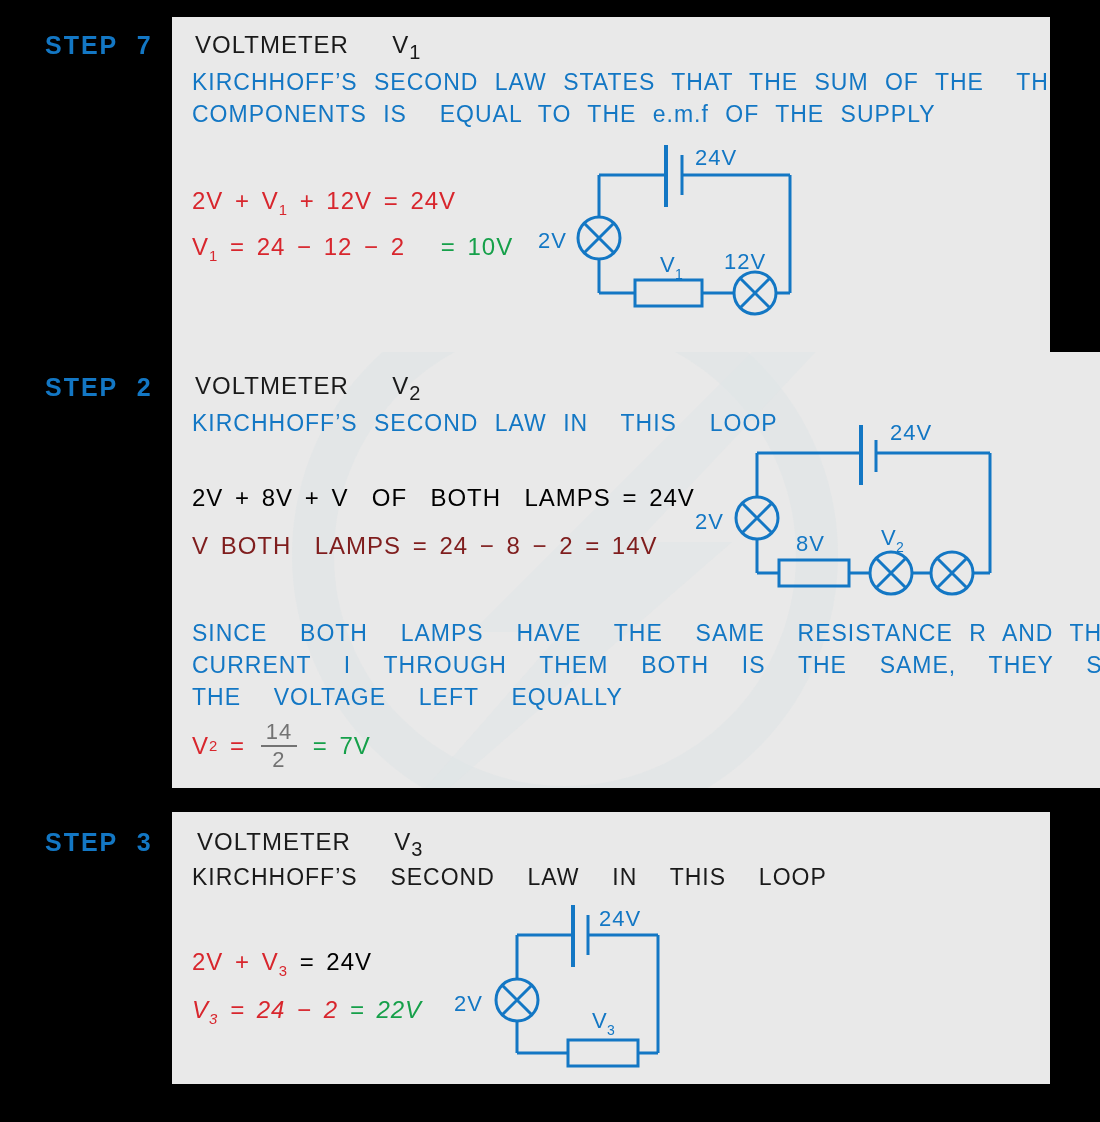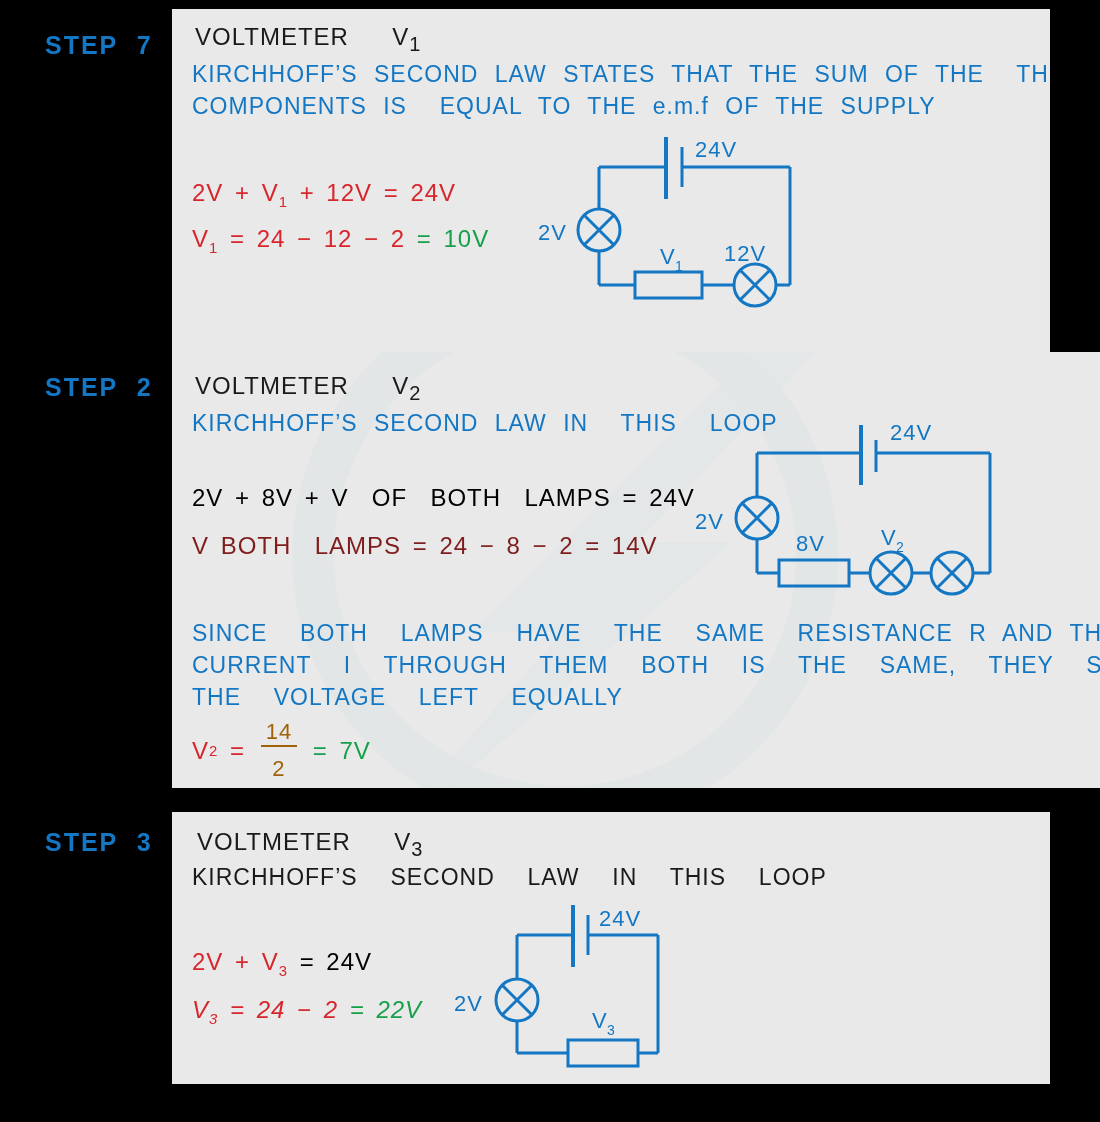--- a/index.html
+++ b/index.html
@@ -5,21 +5,21 @@
   html,body{margin:0;padding:0;background:#000;}
   body{width:1100px;height:1122px;position:relative;overflow:hidden;
        font-family:"Liberation Sans", sans-serif;}
   .page{position:absolute;inset:0;background:#000;}
 
   .step-label{position:absolute;left:45px;color:#1377c4;font-size:25px;font-weight:bold;
               letter-spacing:2px;word-spacing:10px;white-space:pre;}
   #step1-label{top:31px;} #step2-label{top:373px;} #step3-label{top:828px;}
 
   .panel{position:absolute;left:172px;background:#e9e9e9;overflow:hidden;}
-  #panel1{top:9px;width:878px;height:407px;}
+  #panel1{top:17px;width:878px;height:407px;}
   #panel2{top:352px;width:992px;height:436px;}
   #panel3{top:812px;width:878px;height:272px;}
 
   .abs{position:absolute;white-space:pre;}
   .title{font-size:24px;color:#1a1a1a;letter-spacing:1px;word-spacing:14px;}
   .blue{color:#1377c4;}
   .dark{color:#1a1a1a;}
   .intro{font-size:23px;letter-spacing:1px;word-spacing:9px;}
   .eq{font-size:24px;letter-spacing:1px;word-spacing:4px;}
   .eq span, .eq sub{white-space:pre;}
@@ -47,21 +47,21 @@
   <div class="step-label" id="step1-label">STEP 7</div>
   <div class="step-label" id="step2-label">STEP 2</div>
   <div class="step-label" id="step3-label">STEP 3</div>
 
   <div class="panel" id="panel1">
     <div class="content">
       <div class="abs title" style="left:23px;top:14px;"><span>VOLTMETER  V</span><sub>1</sub></div>
       <div class="abs intro blue" style="left:20px;top:52px;">KIRCHHOFF’S SECOND LAW STATES THAT THE SUM OF THE  THREE</div>
       <div class="abs intro blue" style="left:20px;top:84px;">COMPONENTS IS  EQUAL TO THE e.m.f OF THE SUPPLY</div>
       <div class="abs eq" style="left:20px;top:170px;"><span style="color: rgb(216, 38, 45);">2V + V</span><sub style="color: rgb(216, 38, 45);">1</sub><span style="color: rgb(216, 38, 45);"> + 12V = 24V</span></div>
-      <div class="abs eq" style="left:20px;top:216px;"><span style="color: rgb(216, 38, 45);">V</span><sub style="color: rgb(216, 38, 45);">1</sub><span style="color: rgb(216, 38, 45);"> = 24 − 12 − 2 </span><span style="color: rgb(22, 160, 74);">= 10V</span></div>
+      <div class="abs eq" style="left:20px;top:216px;"><span style="color: rgb(216, 38, 45);">V</span><sub style="color: rgb(216, 38, 45);">1</sub><span style="color: rgb(216, 38, 45);"> = 24 − 12 − 2 </span><span style="color: rgb(22, 160, 74); margin-left: 24px;">= 10V</span></div>
 
       <svg class="circuit" style="left:340px;top:110px;" width="310" height="205" viewBox="0 0 310 205">
         <path d="M87 48 H154 M170 48 H278"></path>
         <path class="plate-long" d="M154 18 V80"></path>
         <path d="M170 28 V68"></path>
         <text x="183" y="38">24V</text>
         <path d="M278 48 V166"></path>
         <path d="M87 48 V90 M87 132 V166"></path>
         <circle cx="87" cy="111" r="21"></circle>
         <path d="M72 96 L102 126 M72 126 L102 96"></path>
@@ -83,21 +83,21 @@
       <path d="M640,-60 L300,280 L390,280 L180,520 L560,190 L465,190 L700,-60 Z" fill="#e0e5e7" opacity="0.5"></path>
     </svg>
     <div class="content">
       <div class="abs title" style="left:23px;top:20px;"><span>VOLTMETER  V</span><sub>2</sub></div>
       <div class="abs intro blue" style="left:20px;top:58px;">KIRCHHOFF’S SECOND LAW IN  THIS  LOOP</div>
       <div class="abs eq" style="left:20px;top:132px;"><span style="color: #000000;">2V + 8V + V  OF  BOTH  LAMPS = 24V</span></div>
       <div class="abs eq" style="left:20px;top:180px;"><span style="color: #7f1d1d;">V BOTH  LAMPS = 24 − 8 − 2 = 14V</span></div>
       <div class="abs intro blue" style="left:20px;top:268px;">SINCE  BOTH  LAMPS  HAVE  THE  SAME  RESISTANCE R AND THE</div>
       <div class="abs intro blue" style="left:20px;top:300px;">CURRENT  I  THROUGH  THEM  BOTH  IS  THE  SAME,  THEY  SHARE</div>
       <div class="abs intro blue" style="left:20px;top:332px;">THE  VOLTAGE  LEFT  EQUALLY</div>
-      <div class="abs eq eq-frac" style="left:20px;top:368px;"><span style="color: rgb(216, 38, 45);">V</span><sub style="color: rgb(216, 38, 45);">2</sub><span style="color: rgb(216, 38, 45);"> = </span><span class="frac" style="color: #a16207; gap: 9px;"><span class="num">14</span><span class="den">2</span></span><span style="color: rgb(22, 160, 74);"> = 7V</span></div>
+      <div class="abs eq eq-frac" style="left:20px;top:368px;"><span style="color: rgb(216, 38, 45);">V</span><sub style="color: rgb(216, 38, 45);">2</sub><span style="color: rgb(216, 38, 45);"> = </span><span class="frac" style="color: #737373;"><span class="num">14</span><span class="den">2</span></span><span style="color: rgb(22, 160, 74);"> = 7V</span></div>
 
       <svg class="circuit" style="left:488px;top:48px;" width="350" height="230" viewBox="0 0 350 230">
         <path d="M97 53 H201 M216 53 H330"></path>
         <path class="plate-long" d="M201 25 V85"></path>
         <path d="M216 40 V72"></path>
         <text x="230" y="40">24V</text>
         <path d="M330 53 V173"></path>
         <path d="M97 53 V97 M97 139 V173"></path>
         <circle cx="97" cy="118" r="21"></circle>
         <path d="M82 103 L112 133 M82 133 L112 103"></path>

